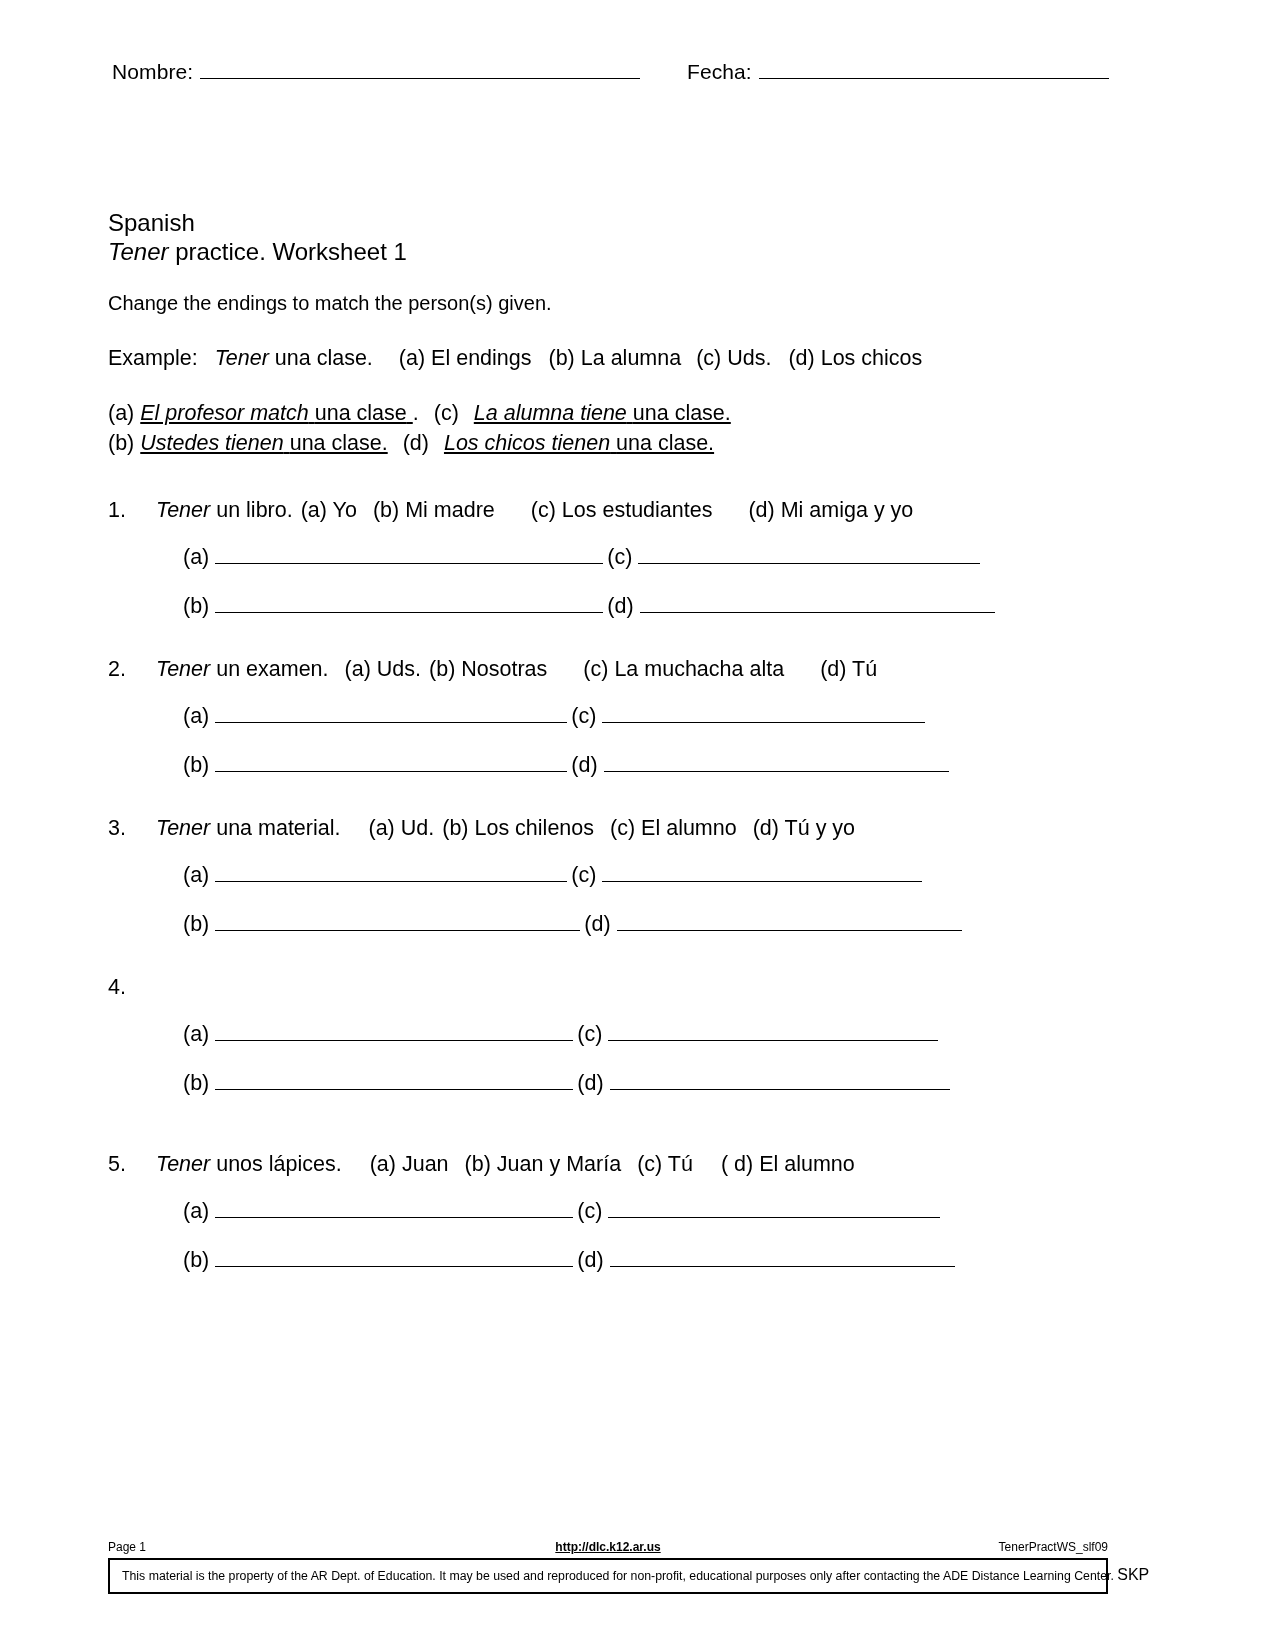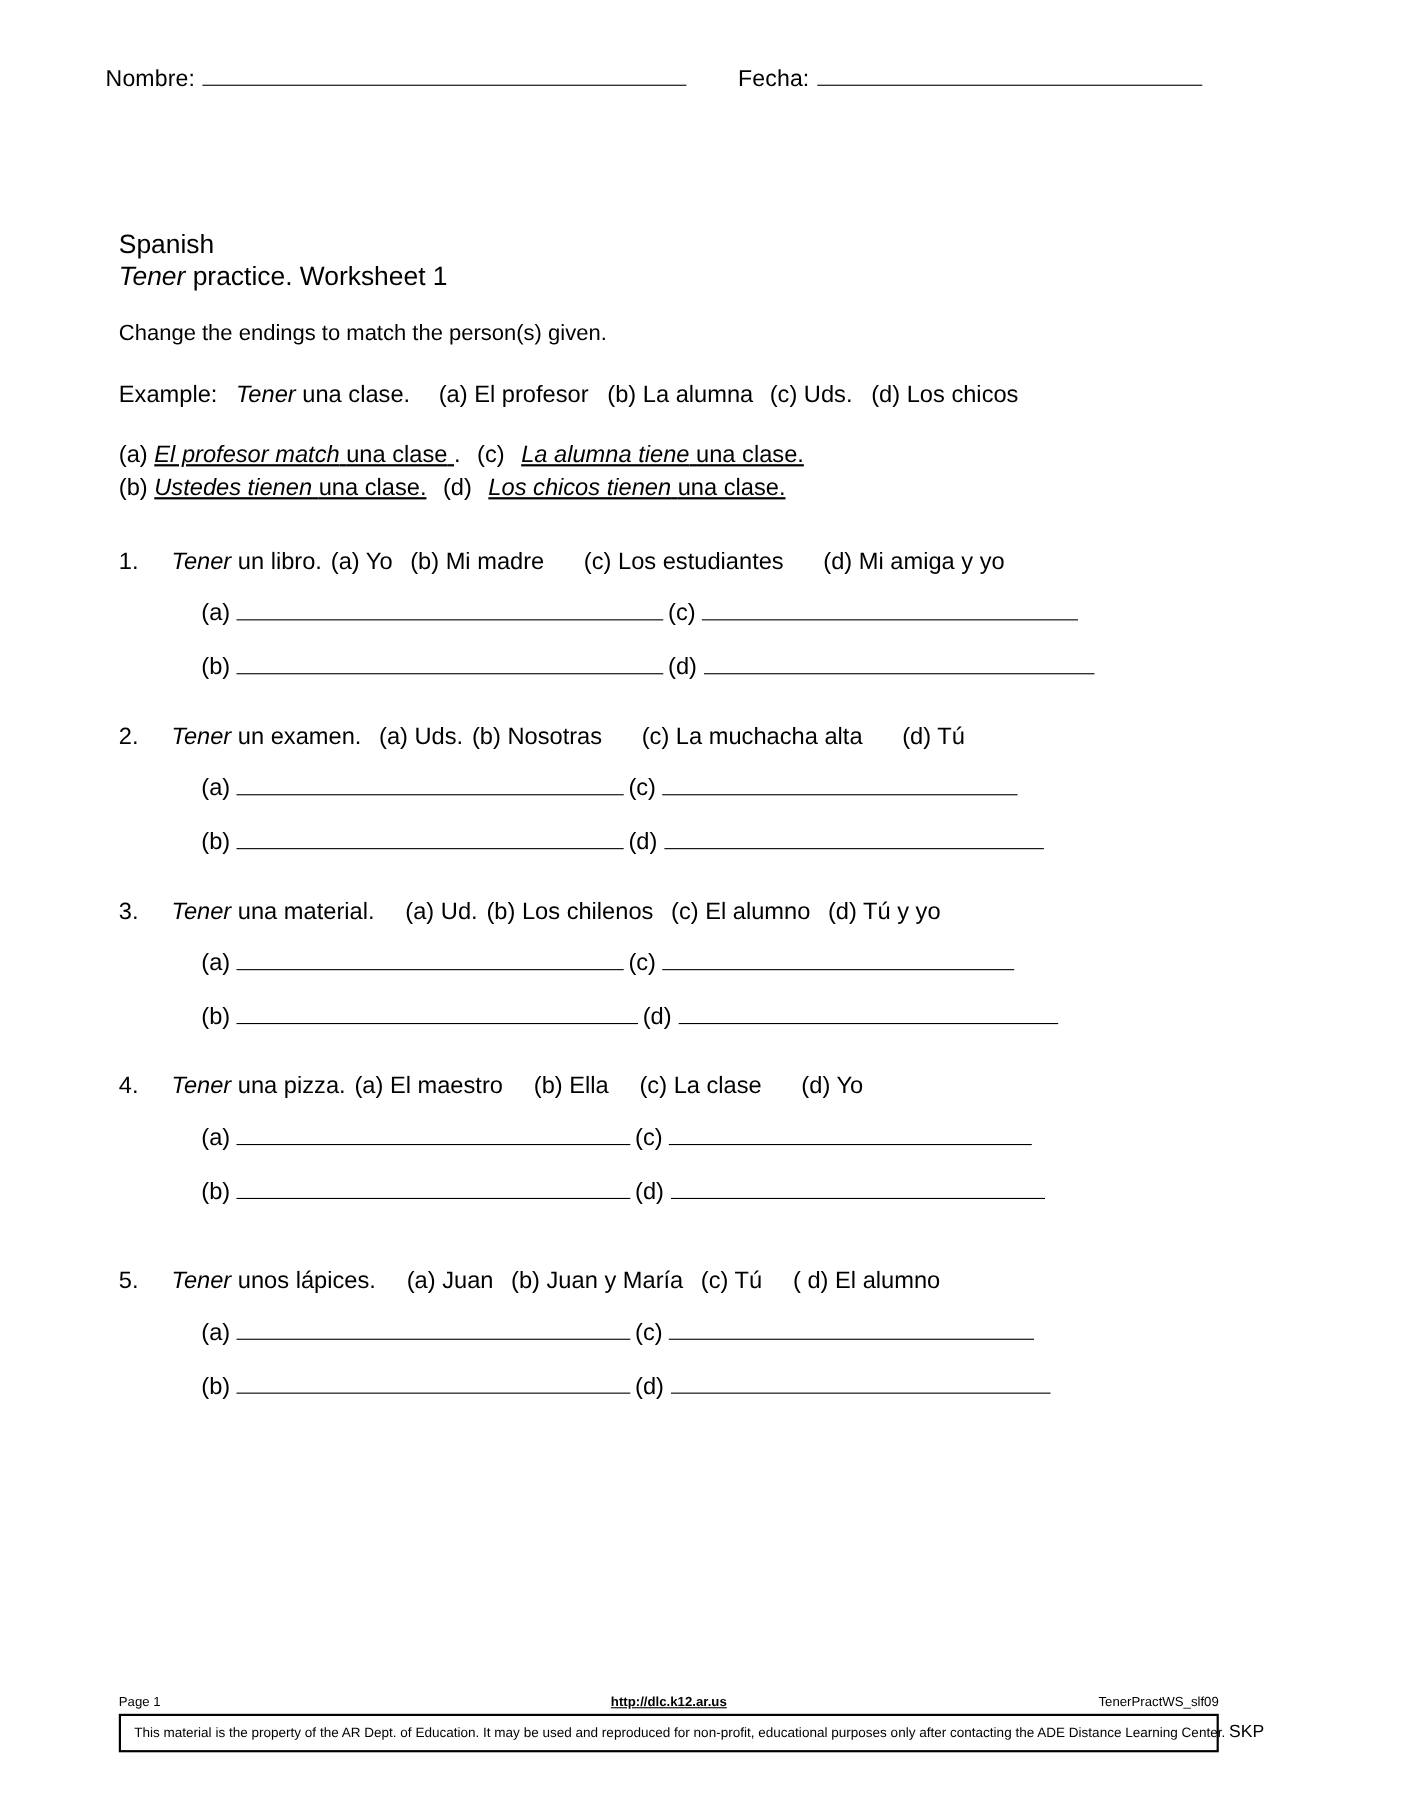--- a/index.html
+++ b/index.html
@@ -19,21 +19,21 @@
     margin: 0 auto;
     background: #ffffff;
     box-sizing: border-box;
     padding: 0;
     overflow: hidden;
   }
 
   
   .header-block {
     position: absolute;
-    left: 96px;
+    left: 112px;
     top: 60px;
     width: 1000px;
   }
   .hdr-row {
     display: flex;
     align-items: baseline;
     margin-bottom: 12px;
   }
   .hdr-cell {
     display: flex;
@@ -189,21 +189,21 @@
   </div>
 
   <div class="title-block">
     <div class="t-line">Spanish</div>
     <div class="t-line"><span class="ital">Tener</span> <span>practice.   Worksheet 1</span></div>
   </div>
 
   <div class="instruction">Change the endings to match the person(s) given.</div>
 
   <div class="example-line">
-    <span>Example:</span><span class="ex-gap-md"></span><span class="ital">Tener</span> <span>una clase.</span><span class="ex-gap-lg"></span><span>(a)</span> <span>El profesor</span><span class="ex-gap-md"></span><span>(b)</span> <span>La alumna</span><span class="ex-gap-sm"></span> <span>(c)</span> <span>Uds.</span><span class="ex-gap-md"></span><span>(d)</span> <span>Los chicos</span>
+    <span>Example:</span><span class="ex-gap-md"></span><span class="ital">Tener</span> <span>una clase.</span><span class="ex-gap-lg"></span><span>(a)</span> <span>El endings</span><span class="ex-gap-md"></span><span>(b)</span> <span>La alumna</span><span class="ex-gap-sm"></span> <span>(c)</span> <span>Uds.</span><span class="ex-gap-md"></span><span>(d)</span> <span>Los chicos</span>
   </div>
 
   <div class="example-answers">
     <div class="ea-line">
       <span>(a)</span>
       <span class="und-ital">El profesor match</span><span class="und"> </span><span class="und">una clase</span><span class="und"> </span><span>.</span><span class="ex-gap-sm"></span>
       <span>(c)</span><span class="ex-gap-sm"></span>
       <span class="und-ital">La alumna tiene</span><span class="und"> </span><span class="und">una clase.</span>
     </div>
     <div class="ea-line">
@@ -269,21 +269,20 @@
         <span class="blank-lbl">(b)</span>
         <span class="blank-line" style="width:365px;"></span>
         <span class="blank-lbl">(d)</span>
         <span class="blank-line" style="width:345px;"></span>
       </div>
     </div>
 
     <div class="q-item" style="margin-bottom:56px;">
       <div class="q-head">
         <span class="q-num">4.</span>
-        <span class="q-prompt"><span class="ital">Tener</span> <span>una pizza.</span><span class="gap-s"></span><span>(a)</span> <span>El maestro</span><span class="gap-l"></span><span>(b)</span> <span>Ella</span><span class="gap-l"></span><span>(c)</span> <span>La clase</span><span class="gap-xl"></span><span>(d)</span> <span>Yo</span></span>
       </div>
       <div class="blank-row" style="margin-top:22px; padding-left:75px;">
         <span class="blank-lbl">(a)</span>
         <span class="blank-line" style="width:358px;"></span>
         <span class="blank-lbl">(c)</span>
         <span class="blank-line" style="width:330px;"></span>
       </div>
       <div class="blank-row" style="margin-top:24px; padding-left:75px;">
         <span class="blank-lbl">(b)</span>
         <span class="blank-line" style="width:358px;"></span>

